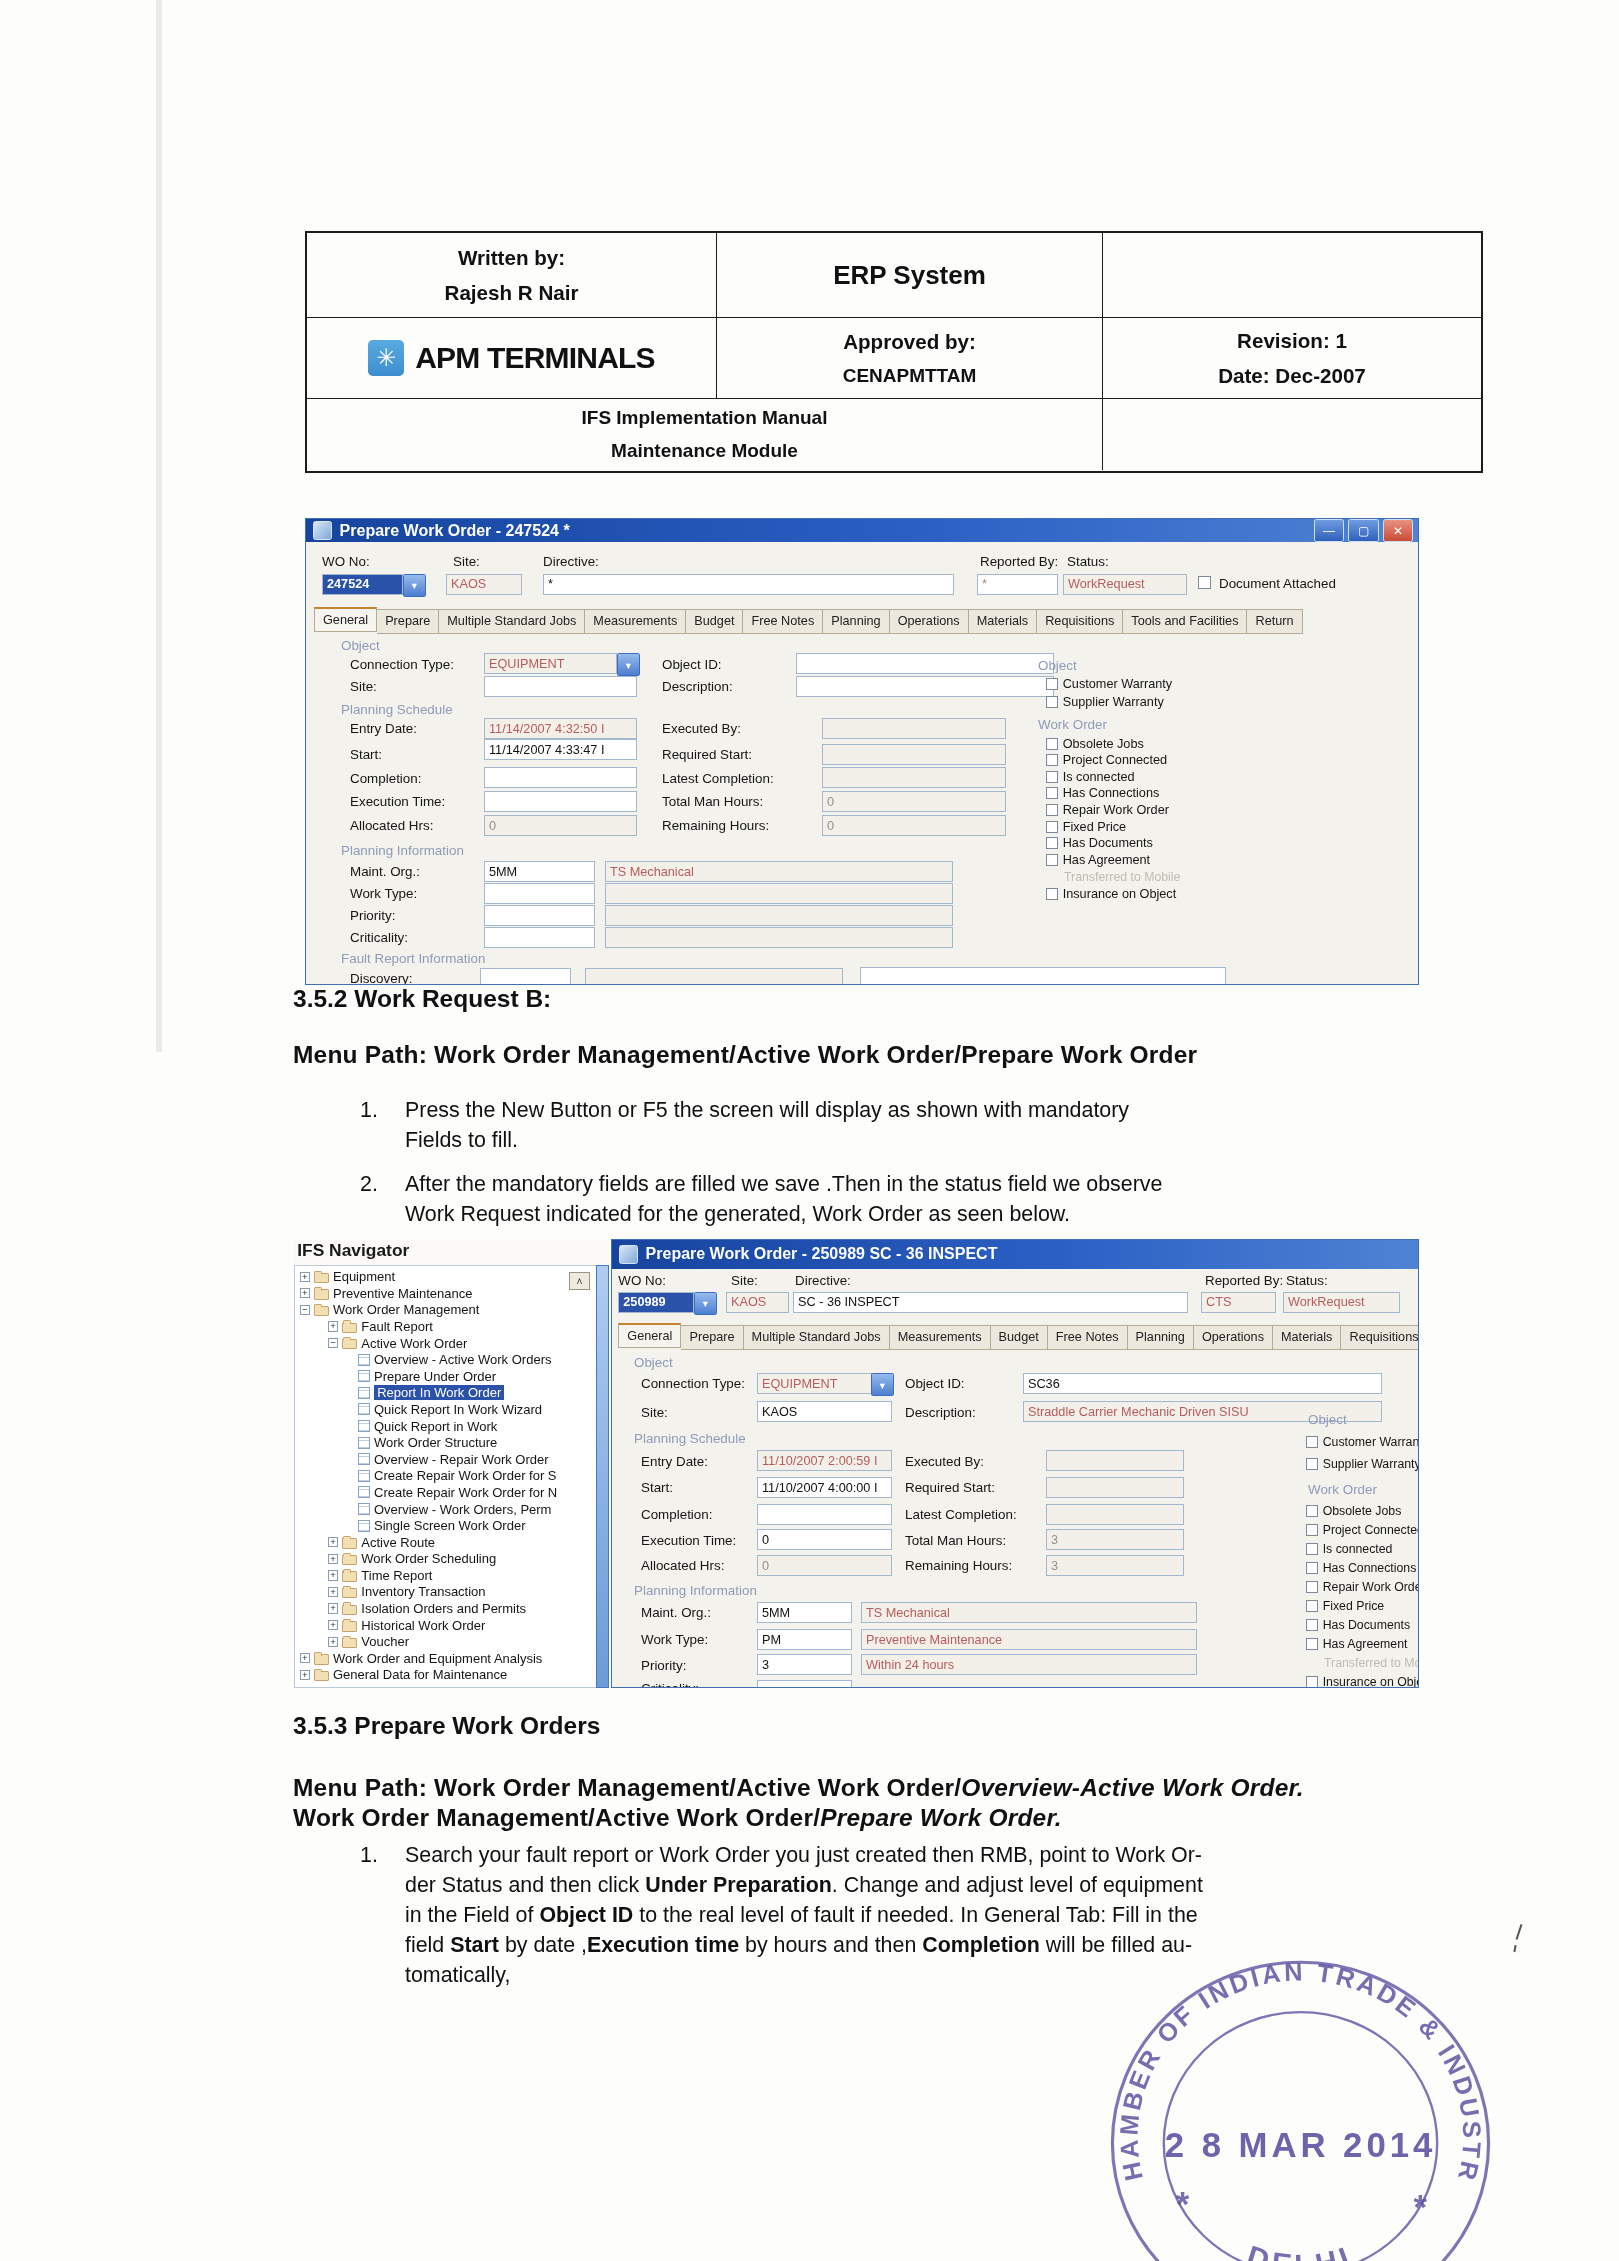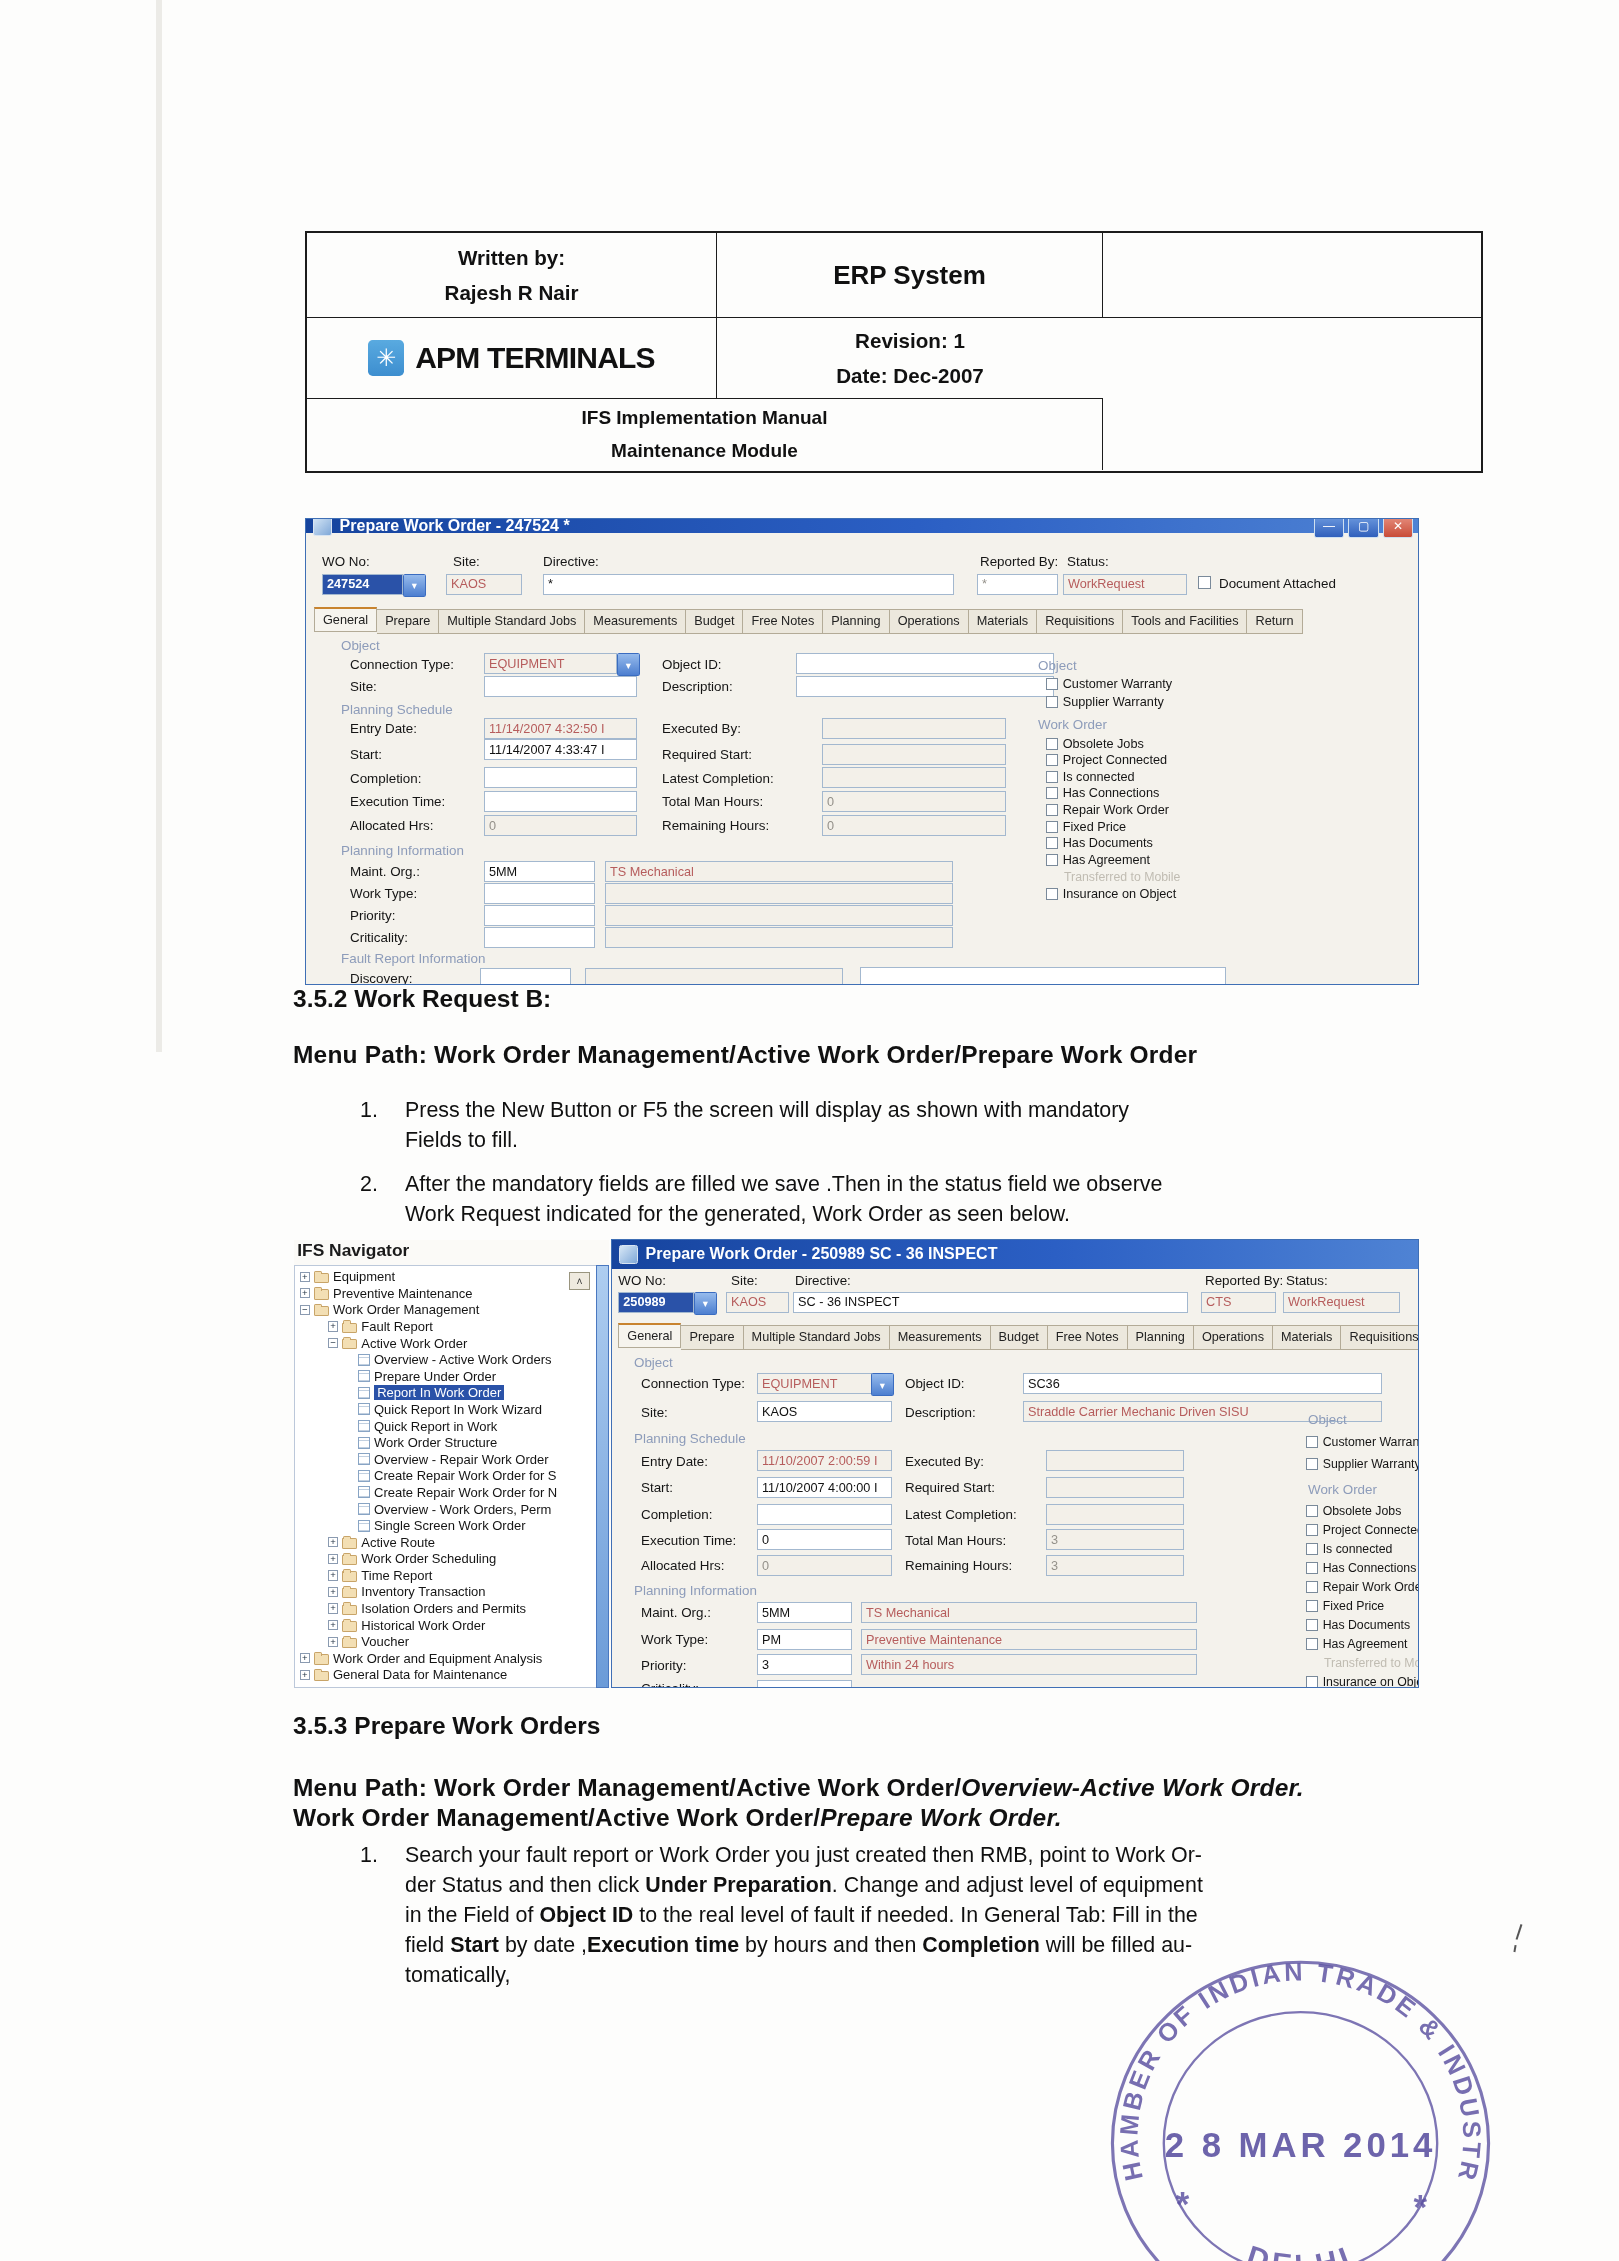--- a/index.html
+++ b/index.html
@@ -21,21 +21,21 @@
   .hcell .big{font-size:26px;font-weight:900;}
   .hcell .bold26{font-size:20.6px;font-weight:700;}
   .hcell .bold24{font-size:19px;font-weight:700;}
   .span2{grid-column:1/3;}
   .brandrow{display:flex;align-items:center;gap:11px;}
   .brandlogo{width:36px;height:36px;border-radius:4.7px;background:linear-gradient(180deg,#59aae0,#3d8ecf);
              color:#fff;font-size:24px;display:flex;align-items:center;justify-content:center;}
   .brandname{font-size:30px;font-weight:800;letter-spacing:-0.8px;}
   
   .win{position:absolute;background:#f4f2ec;border:1.6px solid #3f6fb5;box-sizing:border-box;overflow:hidden;}
-  .tbar{position:absolute;left:0;top:0;right:0;height:14px;display:flex;align-items:center;
+  .tbar{position:absolute;left:0;top:0;right:0;height:23px;display:flex;align-items:center;
         background:linear-gradient(90deg,#16449e,#2b5fc4 55%,#4f83d4);color:#fff;}
   .ticon{width:17.4px;height:17.4px;margin:0 7.1px;border:0.8px solid #d8e4f2;border-radius:2.4px;flex:none;
          background:linear-gradient(135deg,#d7e7f6,#7fa8d8);}
   .ttext{font-size:16px;font-weight:700;white-space:nowrap;}
   .wbtns{margin-left:auto;display:flex;gap:4px;margin-right:4.7px;}
   .wbtn{width:28.5px;height:21.4px;border:0.8px solid #cfe0f0;border-radius:2.4px;color:#fff;font-size:12px;
         display:flex;align-items:center;justify-content:center;background:linear-gradient(180deg,#6f9ce0,#3060bc);}
   .wbtn.close{background:linear-gradient(180deg,#e89282,#c84c38);}
   .bar{position:absolute;left:0;right:0;top:30px;height:59px;}
   .blbl{position:absolute;font-size:13.4px;color:#151515;white-space:nowrap;}
@@ -109,20 +109,24 @@
     <div class="big"><span>ERP System</span></div>
   </div>
   <div class="hcell last-col"></div>
 
   <div class="hcell">
     <div class="brandrow">
       <span class="brandlogo">✳</span>
       <span class="brandname">APM TERMINALS</span>
     </div>
   </div>
+  <div class="hcell">
+    <div class="bold26">Approved by:</div>
+    <div class="bold24">CENAPMTTAM</div>
+  </div>
   <div class="hcell last-col">
     <div class="bold26">Revision: 1</div>
     <div class="bold26">Date: Dec-2007</div>
   </div>
 
   <div class="hcell span2 last-row">
     <div class="bold24">IFS Implementation Manual</div>
     <div class="bold24">Maintenance Module</div>
   </div>
 </div>

